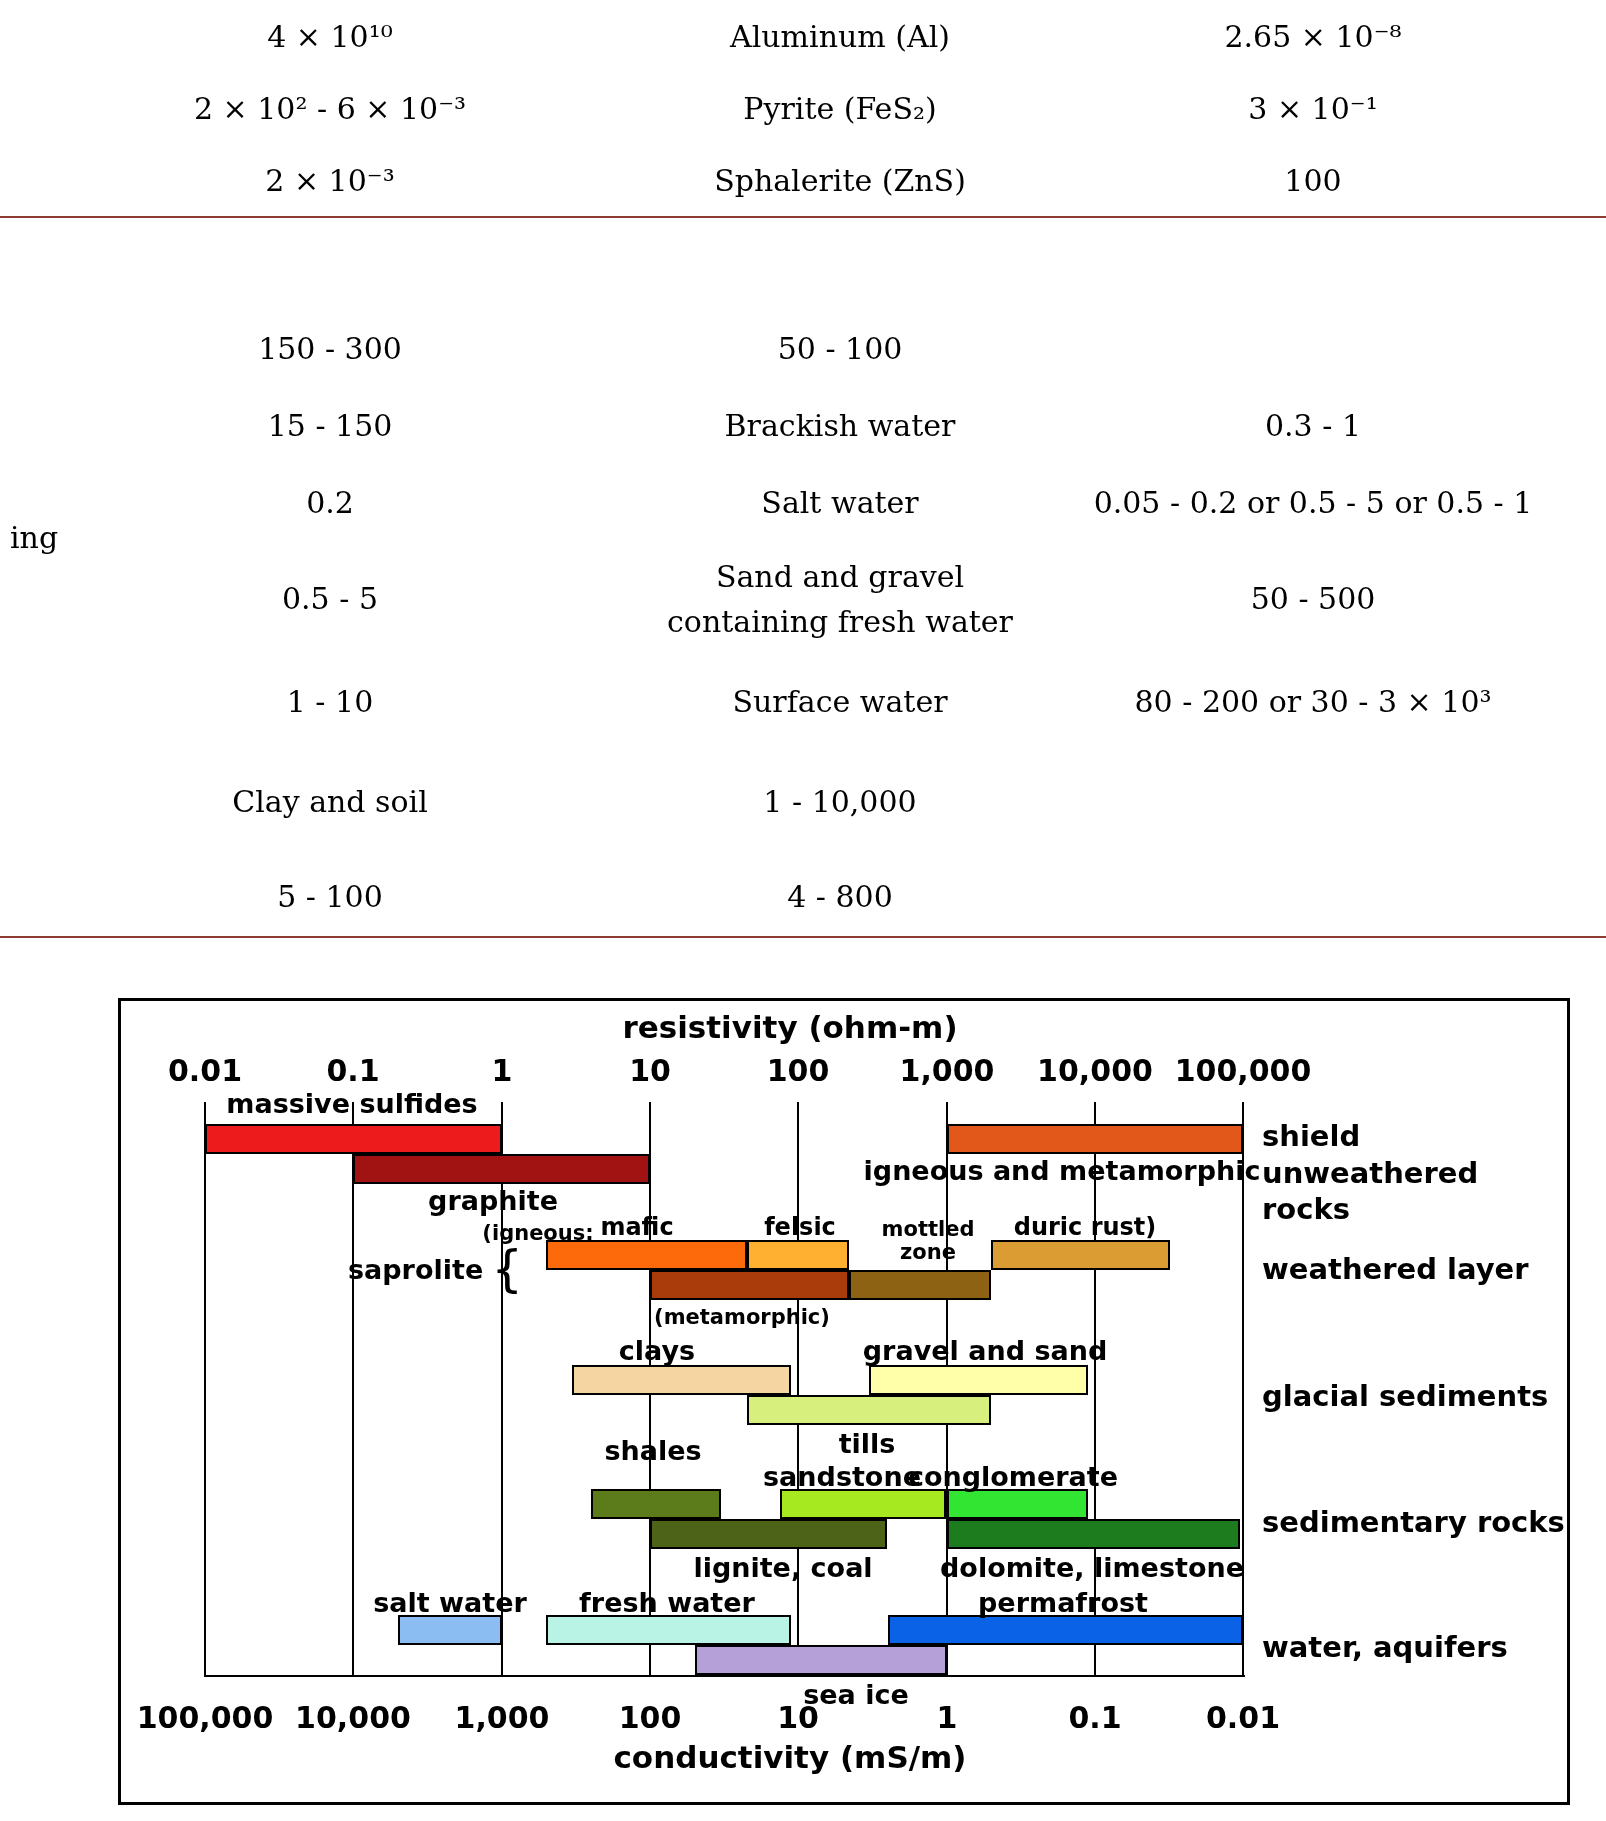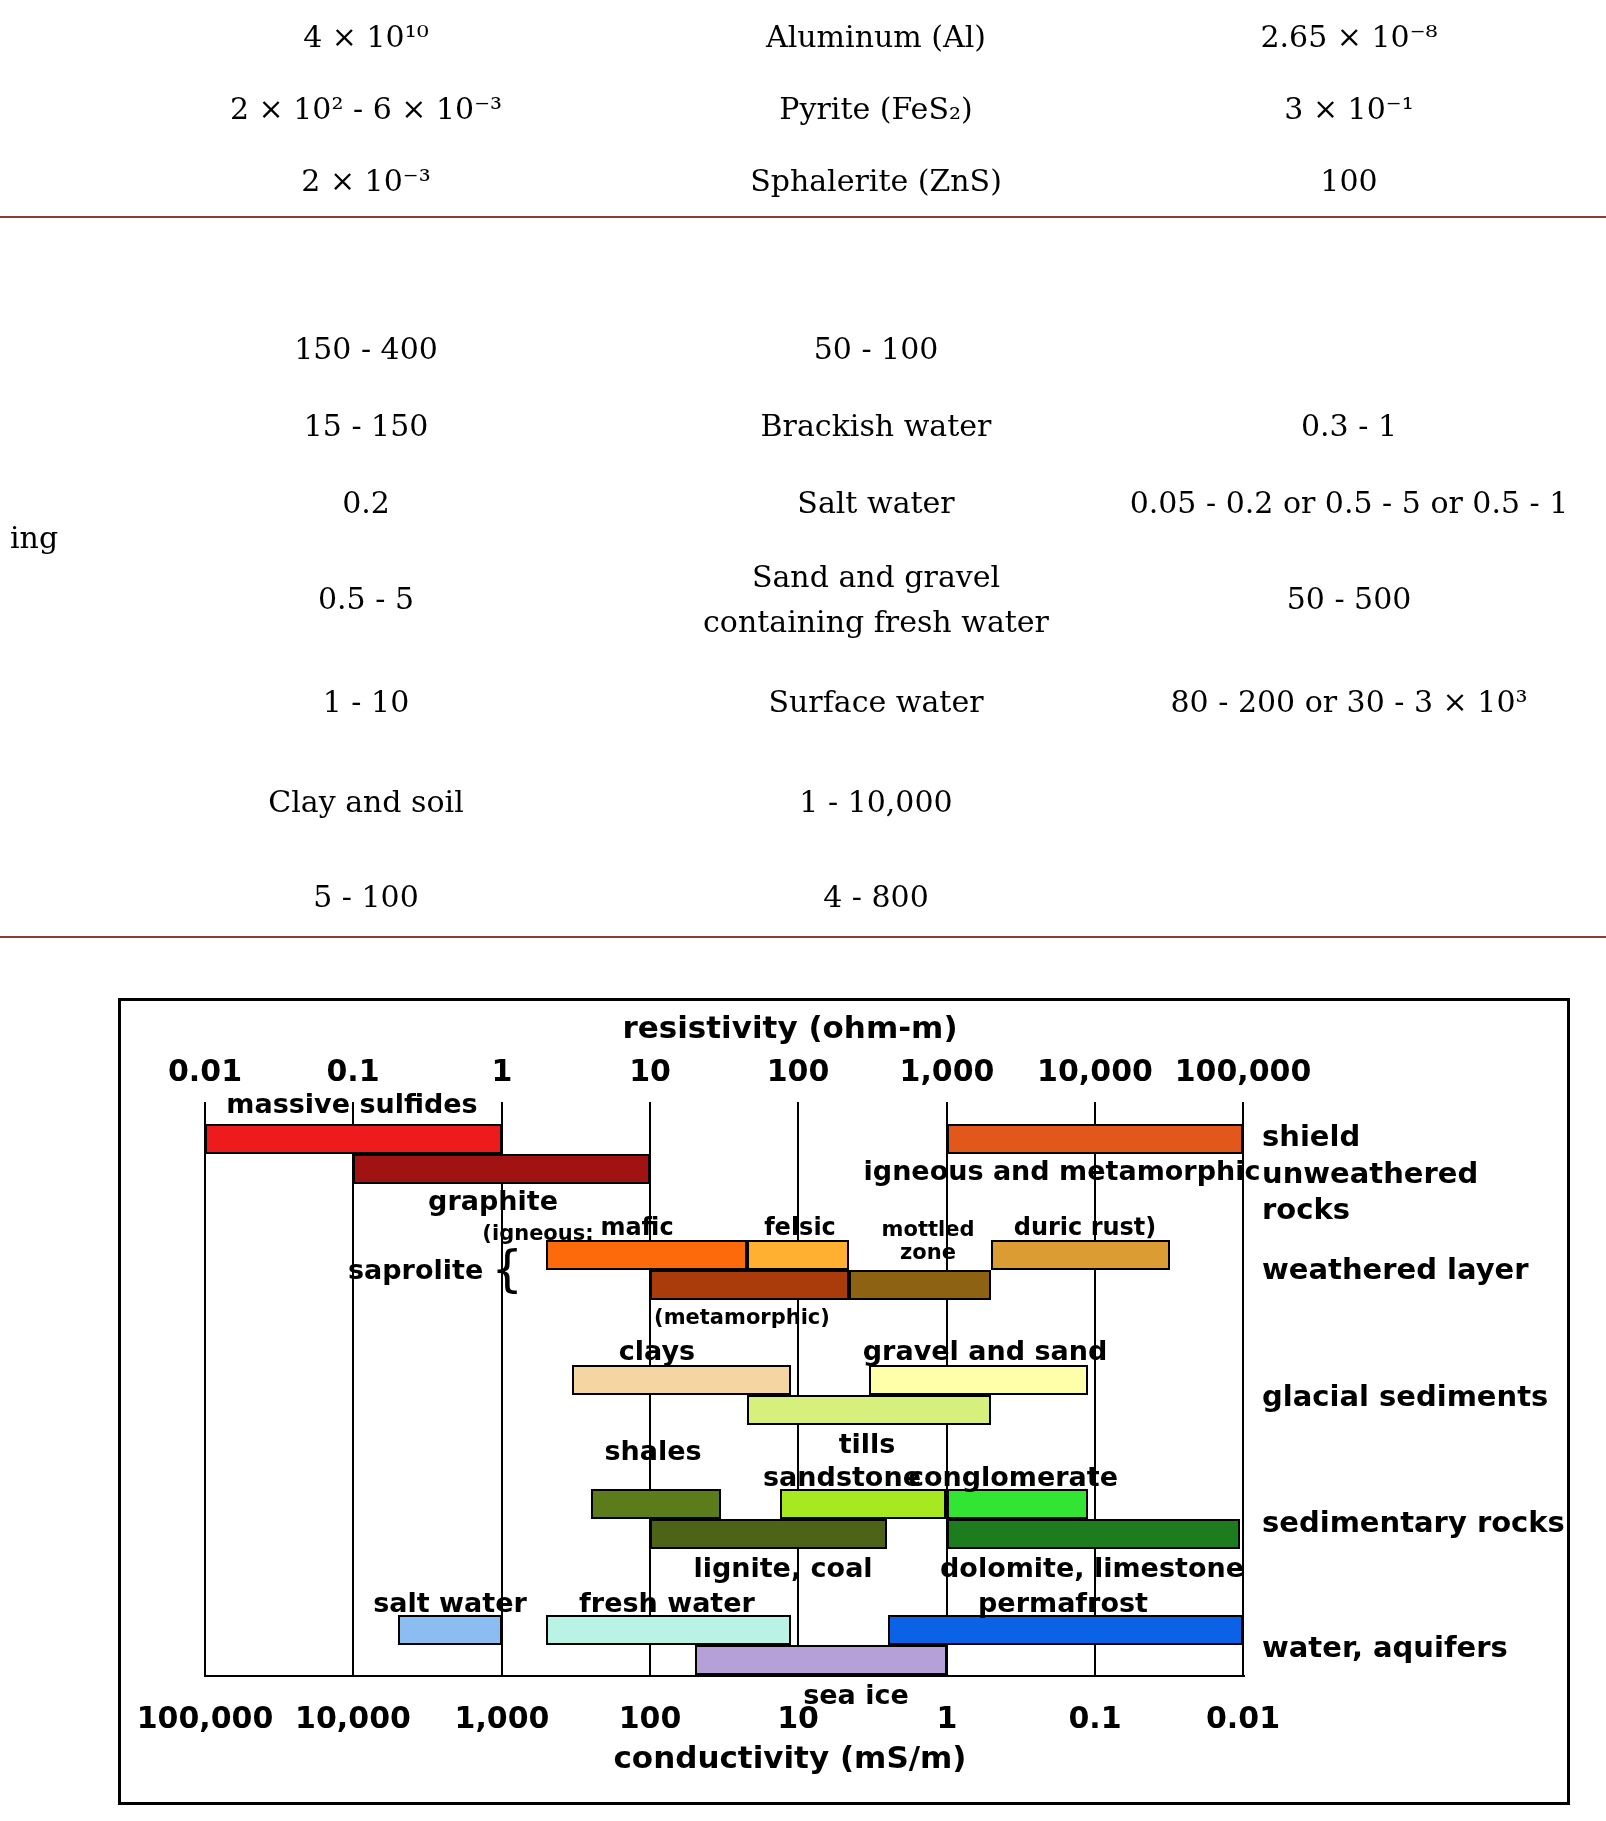--- a/index.html
+++ b/index.html
@@ -3,21 +3,21 @@
 <meta charset="utf-8">
 <style>
   * { margin:0; padding:0; box-sizing:border-box; }
   html,body { background:#fff; }
   body {
     width:1606px; height:1821px; position:relative; overflow:hidden;
     font-family:"DejaVu Serif","Liberation Serif",serif; color:#000;
   }
   
   .tbl { position:absolute; left:0; top:0; width:1606px; }
-  .trow { display:grid; grid-template-columns:660px 360px 586px; align-items:center;padding-left:36px; }
+  .trow { display:grid; grid-template-columns:660px 360px 586px; align-items:center; }
   .tcell { text-align:center; font-size:30px; line-height:1.5; white-space:pre-line; }
   .rule { width:1606px; height:2px; background:#8e3b32; border:none; }
   .sec2 { margin-top:92px; }
   .margin-fragment { position:absolute; left:0px; top:520px; font-size:30px;padding-left:10px; }
   
   .chart {
     position:absolute; left:118px; top:998px; width:1452px; height:807px;
     border:3px solid #000; background:#fff;
     font-family:"DejaVu Sans","Liberation Sans",sans-serif; font-weight:bold;
   }
@@ -62,21 +62,21 @@
       <div class="tcell">2 × 10⁻³</div>
       <div class="tcell">Sphalerite (ZnS)</div>
       <div class="tcell">100</div>
     </div>
   </div>
 
   <div class="rule"></div>
 
   <div class="sec2">
     <div class="trow" style="height:77px">
-      <div class="tcell">150 - 400</div>
+      <div class="tcell">150 - 300</div>
       <div class="tcell">50 - 100</div>
     </div>
     <div class="trow" style="height:77px">
       <div class="tcell">15 - 150</div>
       <div class="tcell">Brackish water</div>
       <div class="tcell">0.3 - 1</div>
     </div>
     <div class="trow" style="height:77px">
       <div class="tcell">0.2</div>
       <div class="tcell">Salt water</div>

